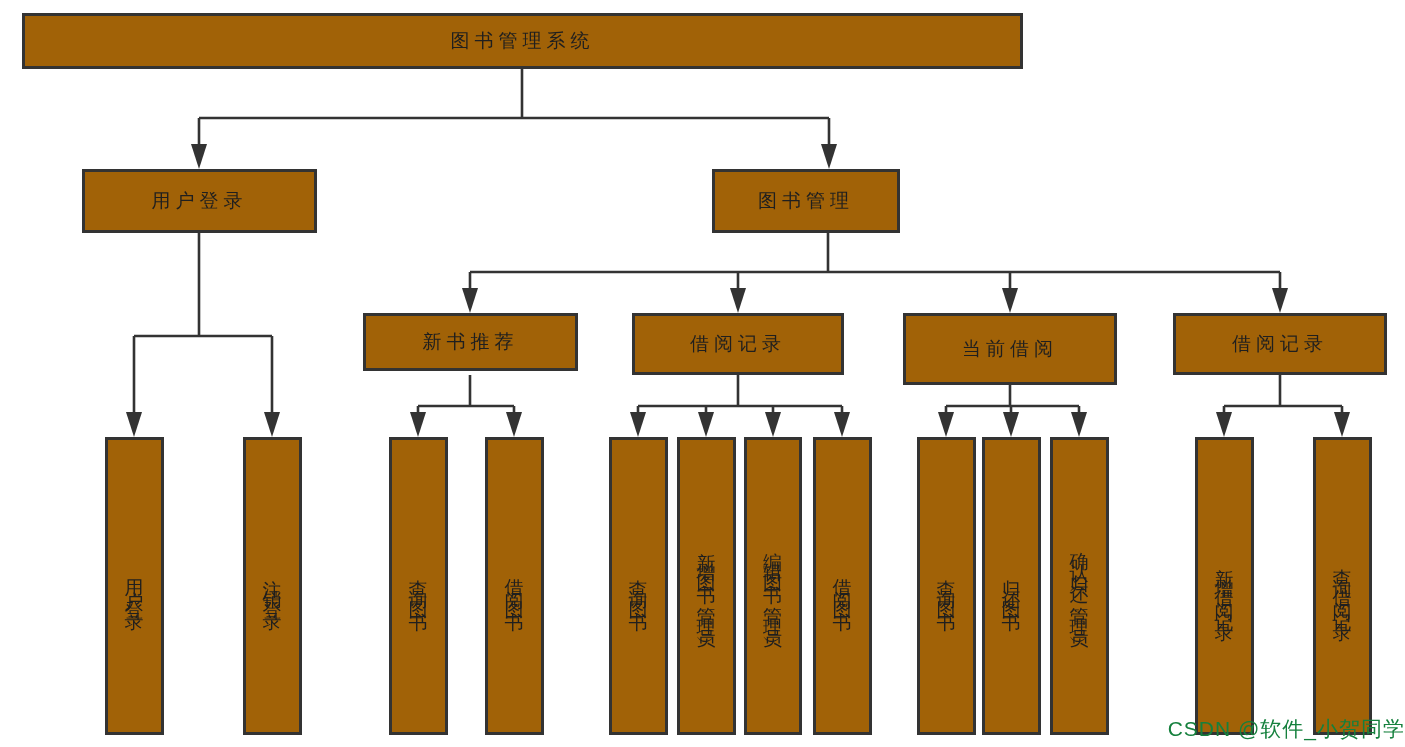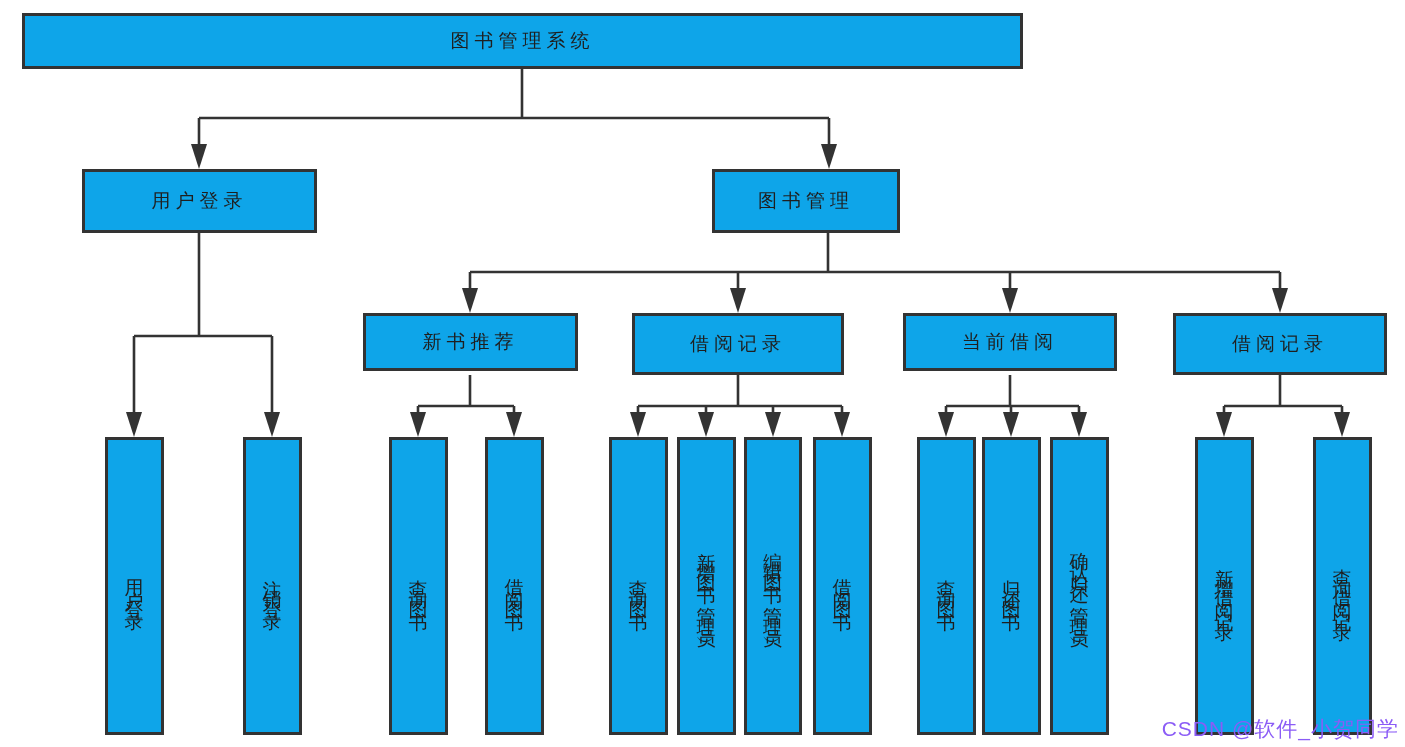--- a/index.html
+++ b/index.html
@@ -12,42 +12,42 @@
     font-family: "Liberation Sans", "DejaVu Sans", sans-serif;
     color:#1f1f1f;
     overflow: hidden;
   }
   .wires {
     position:absolute; left:0; top:0; width:1405px; height:747px; z-index:1;
   }
   .node {
     position:absolute;
     border:3px solid #333333;
-    background:#0ea5e9;
+    background:#a16207;
     display:flex;
     align-items:center;
     justify-content:center;
     z-index:2;
   }
   .hbox { font-size:19px; letter-spacing:5px; white-space:nowrap; }
   .vbox span {
     writing-mode: vertical-rl;
     text-orientation: mixed;
     font-size:19px;
     letter-spacing:11px;
     line-height:1;
     white-space:nowrap;
   }
   .watermark {
     position:absolute;
-    right:6px;
+    right:0;
     bottom:4px;
     font-size:21px;
     letter-spacing:1px;
-    color:#8b5cf6;
+    color:#15803d;
     z-index:5;
     white-space:nowrap;
   }
 </style>
 </head>
 <body>
 
 <div class="canvas">
 
   <svg class="wires" viewBox="0 0 1405 747" xmlns="http://www.w3.org/2000/svg">
@@ -93,21 +93,21 @@
   <div class="node hbox" style="left:712px; top:169px; width:188px; height:64px;">
     <span>图书管理</span>
   </div>
 
   <div class="node hbox" style="left:363px; top:313px; width:215px; height:58px;">
     <span>新书推荐</span>
   </div>
   <div class="node hbox" style="left:632px; top:313px; width:212px; height:62px;">
     <span>借阅记录</span>
   </div>
-  <div class="node hbox" style="left:903px; top:313px; width:214px; height:58px;">
+  <div class="node hbox" style="left:903px; top:313px; width:214px; height:72px;">
     <span>当前借阅</span>
   </div>
   <div class="node hbox" style="left:1173px; top:313px; width:214px; height:62px;">
     <span>借阅记录</span>
   </div>
 
   <div class="node vbox" style="left:105px; top:437px; width:59px; height:298px;">
     <span>用户登录</span>
   </div>
   <div class="node vbox" style="left:243px; top:437px; width:59px; height:298px;">

